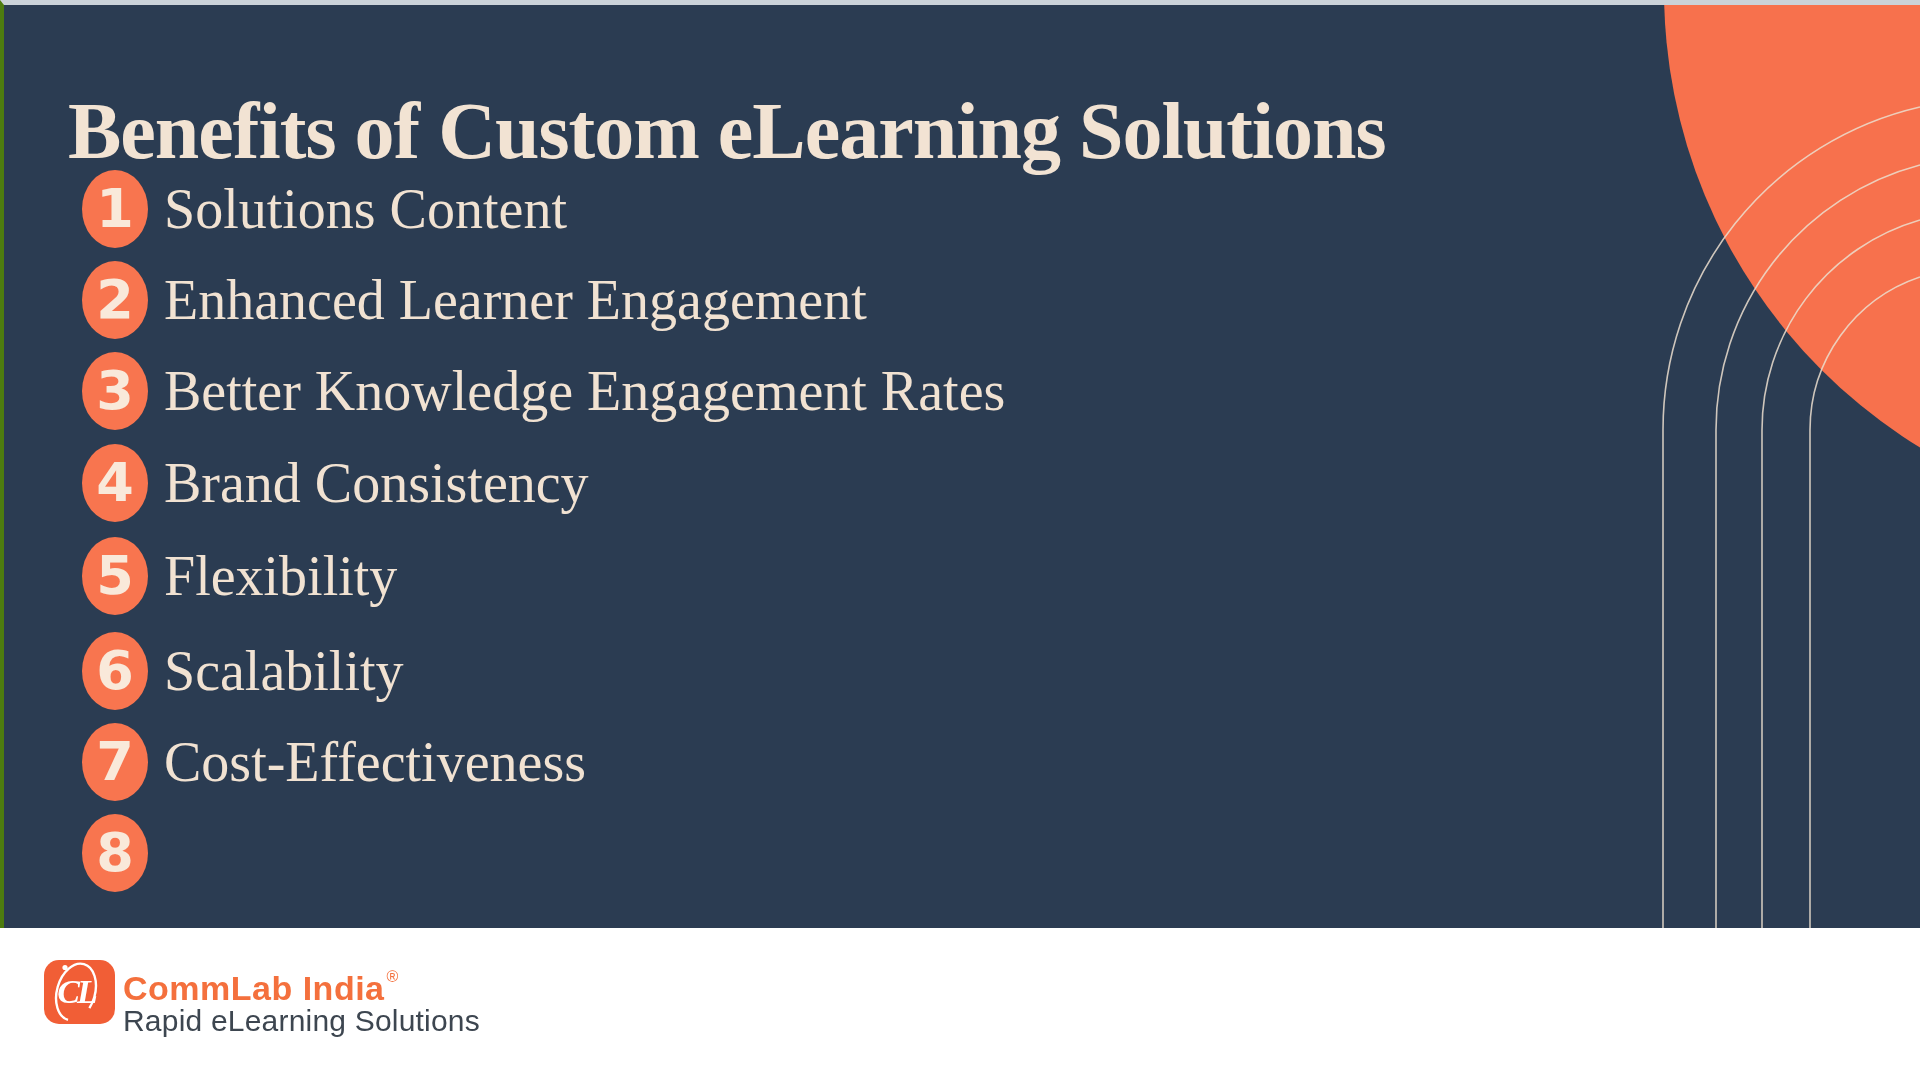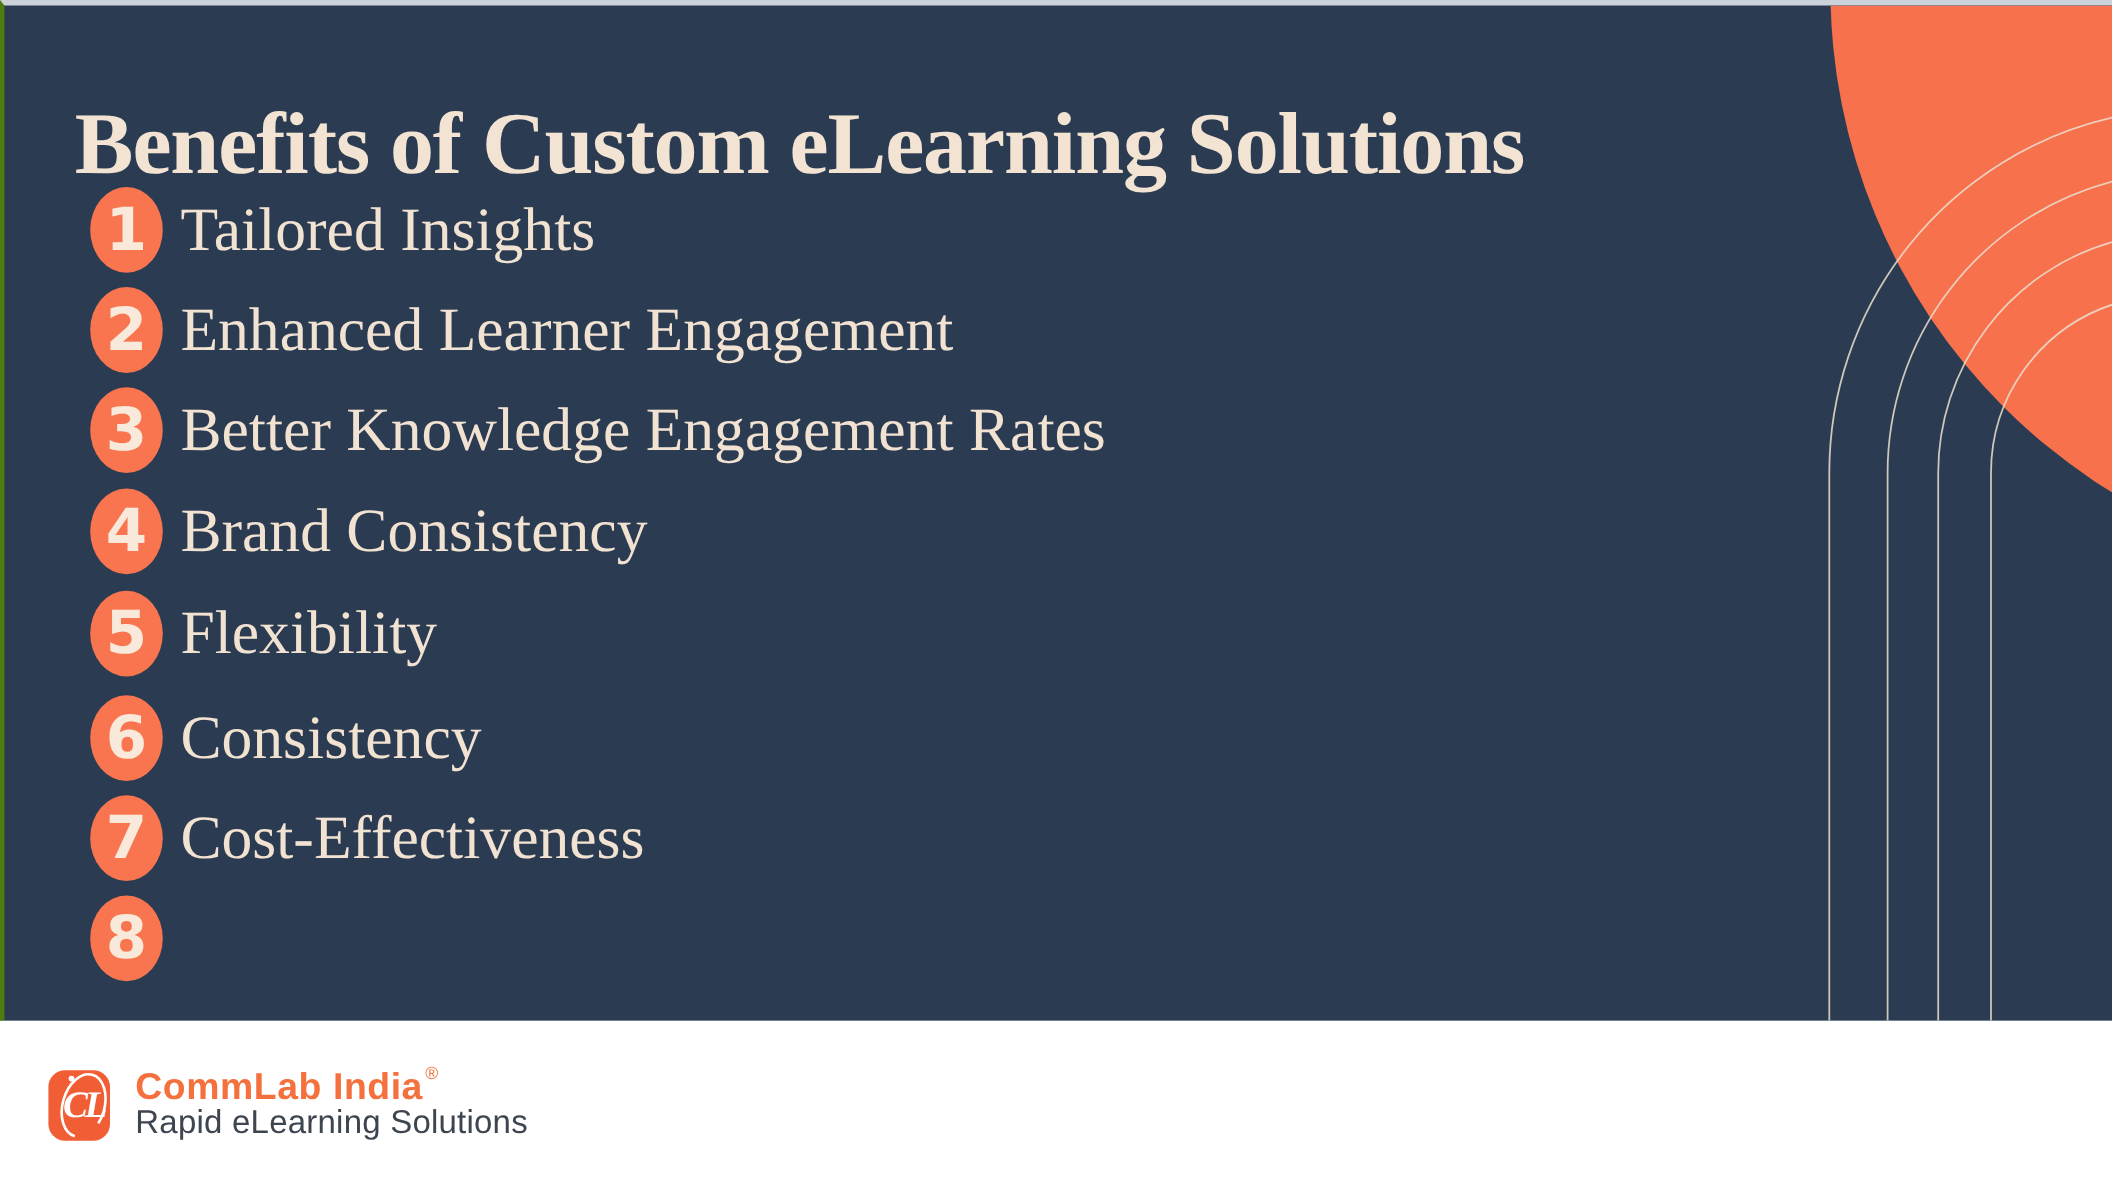--- a/index.html
+++ b/index.html
@@ -45,21 +45,21 @@
     font-family:"Liberation Serif", serif;
     font-size:56px;line-height:1;
     color:#f1e2d2;white-space:nowrap;
   }
   .row-1{top:165px}.row-2{top:256px}.row-3{top:347px}.row-4{top:439px}
   .row-5{top:532px}.row-6{top:627px}.row-7{top:718px}.row-8{top:809px}
 
   
   .footer{position:absolute;left:0;top:928px;width:1920px;height:152px;background:#ffffff;}
   .logo-square{
-    position:absolute;left:44px;top:45px;width:56px;height:64px;
+    position:absolute;left:44px;top:32px;width:71px;height:64px;
     background:#f15e36;border-radius:15px;
   }
   .logo-square .monogram{
     position:absolute;left:0;top:0;width:64px;height:64px;
     display:flex;align-items:center;justify-content:center;
     font-family:"Liberation Serif", serif;font-style:italic;font-weight:700;
     font-size:34px;color:#ffffff;letter-spacing:-3px;
   }
   .logo-square svg{position:absolute;left:0;top:0;}
   .brand-line{position:absolute;left:123px;top:40px;white-space:nowrap;}
@@ -91,21 +91,21 @@
       <path d="M1810 928 L1810 430 A161.4 161.4 0 0 1 1920 277"></path>
     </g>
   </svg>
 
   <h1 class="slide-title">Benefits of Custom eLearning Solutions</h1>
 
   <div class="benefit-row row-1">
     <div class="num-badge">
         <span>1</span>
       </div>
-    <div class="benefit-label">Tailored Insights</div>
+    <div class="benefit-label">Solutions Content</div>
   </div>
   <div class="benefit-row row-2">
     <div class="num-badge">
         <span>2</span>
       </div>
     <div class="benefit-label">Enhanced Learner Engagement</div>
   </div>
   <div class="benefit-row row-3">
     <div class="num-badge">
         <span>3</span>
@@ -121,21 +121,21 @@
   <div class="benefit-row row-5">
     <div class="num-badge">
         <span>5</span>
       </div>
     <div class="benefit-label">Flexibility</div>
   </div>
   <div class="benefit-row row-6">
     <div class="num-badge">
         <span>6</span>
       </div>
-    <div class="benefit-label">Consistency</div>
+    <div class="benefit-label">Scalability</div>
   </div>
   <div class="benefit-row row-7">
     <div class="num-badge">
         <span>7</span>
       </div>
     <div class="benefit-label">Cost-Effectiveness</div>
   </div>
   <div class="benefit-row row-8">
     <div class="num-badge">
         <span>8</span>

